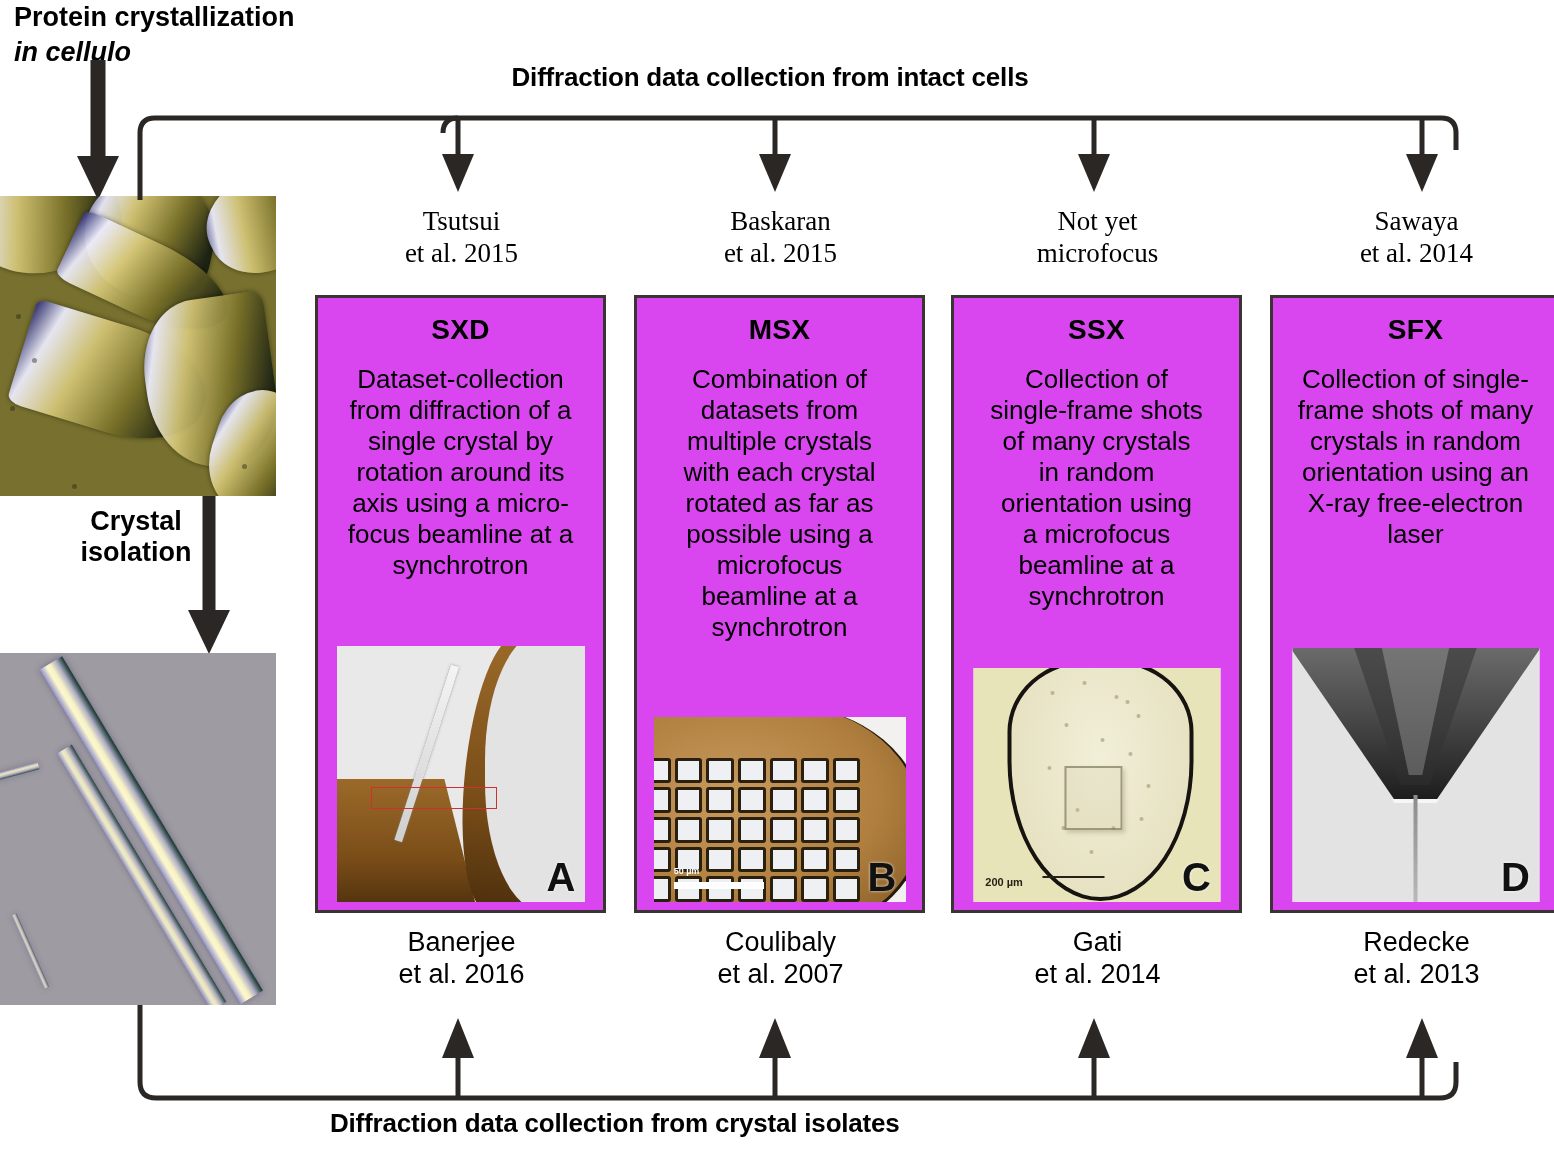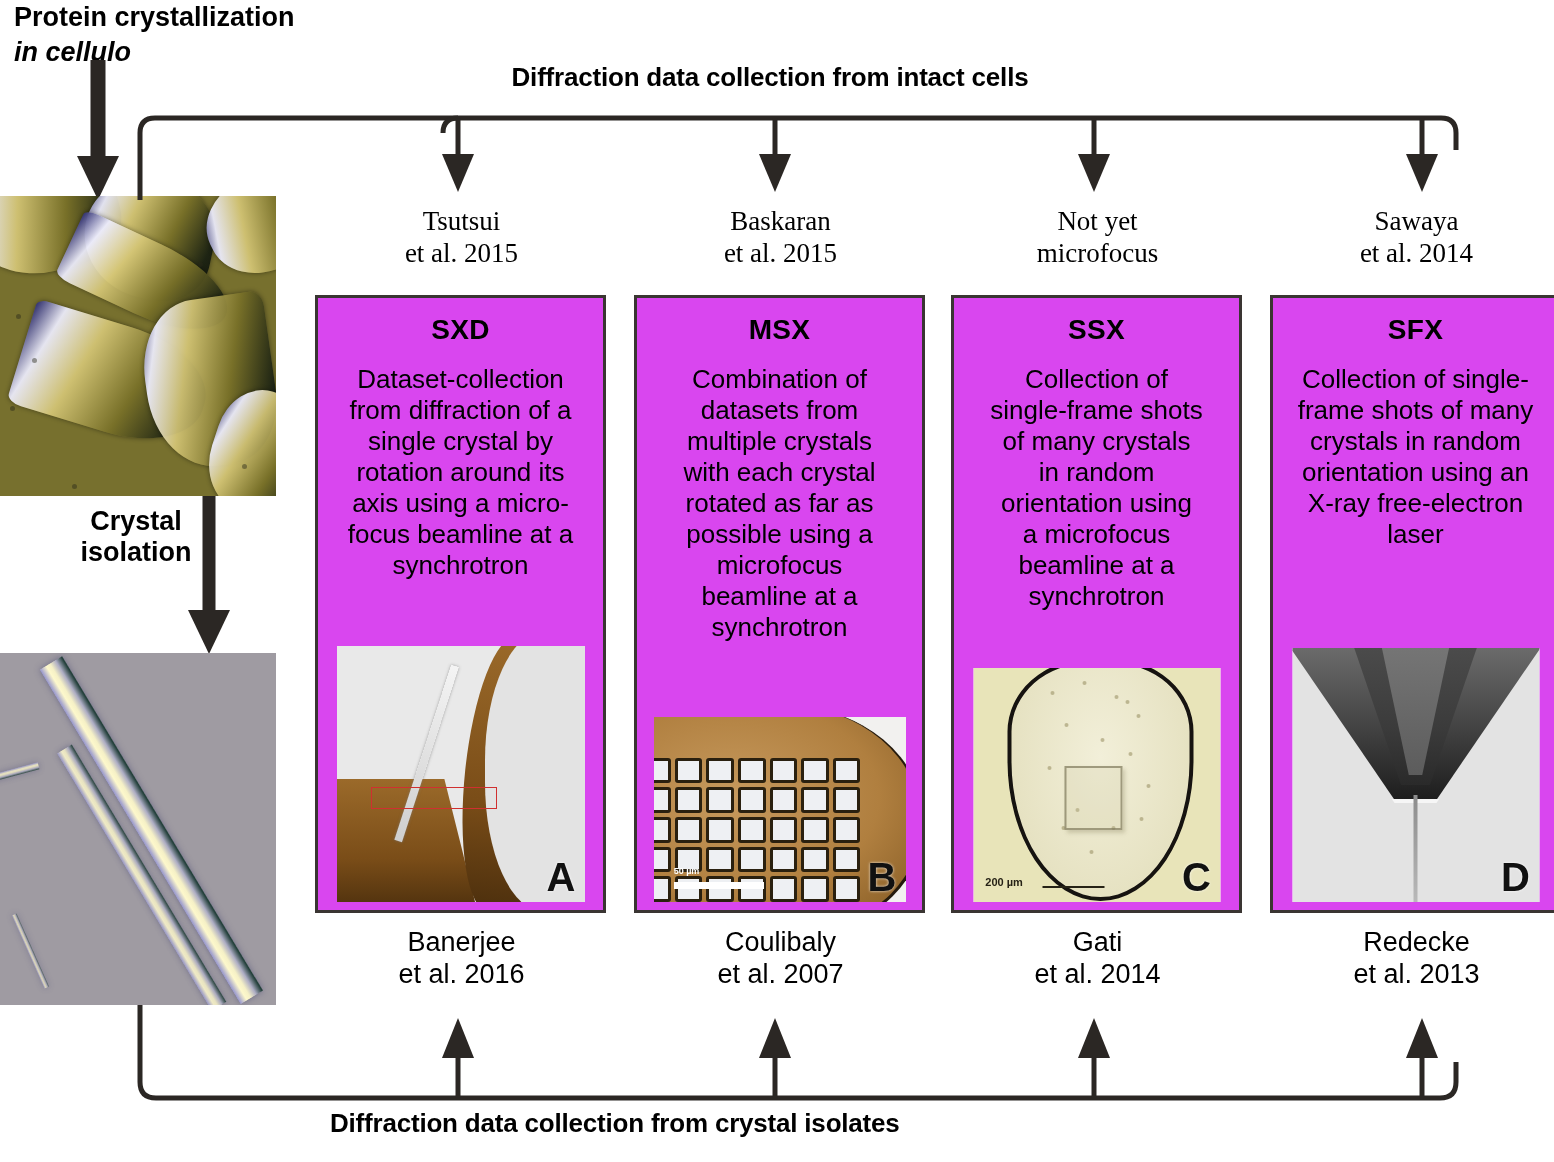--- a/index.html
+++ b/index.html
@@ -228,21 +228,21 @@
     position:absolute;width:4px;height:4px;border-radius:50%;
     background:rgba(150,140,95,.55);
   }
   #panel-c .crystalC{
     position:absolute;left:30%;top:44%;width:30%;height:26%;
     border:2px solid rgba(120,114,85,.65);
     background:rgba(205,200,165,.22);
     box-shadow:2px 3px 4px rgba(140,134,100,.35);
   }
   #panel-c .scaleC{
-    position:absolute;left:5%;bottom:6%;display:flex;align-items:flex-end;gap:20px;
+    position:absolute;left:5%;bottom:6%;display:flex;align-items:flex-start;gap:20px;
   }
   #panel-c .scaleC .bar{width:62px;height:2px;background:#262216;}
   #panel-c .scaleC .txt{font-size:11px;color:#262216;font-weight:bold;}
 
   
   #panel-d{bottom:8px;width:247px;height:254px;}
   #panel-d .bgD{position:absolute;inset:0;background:#e3e3e3;}
   #panel-d .coneD{
     position:absolute;left:50%;top:-2%;transform:translateX(-50%);
     width:104%;height:62%;

